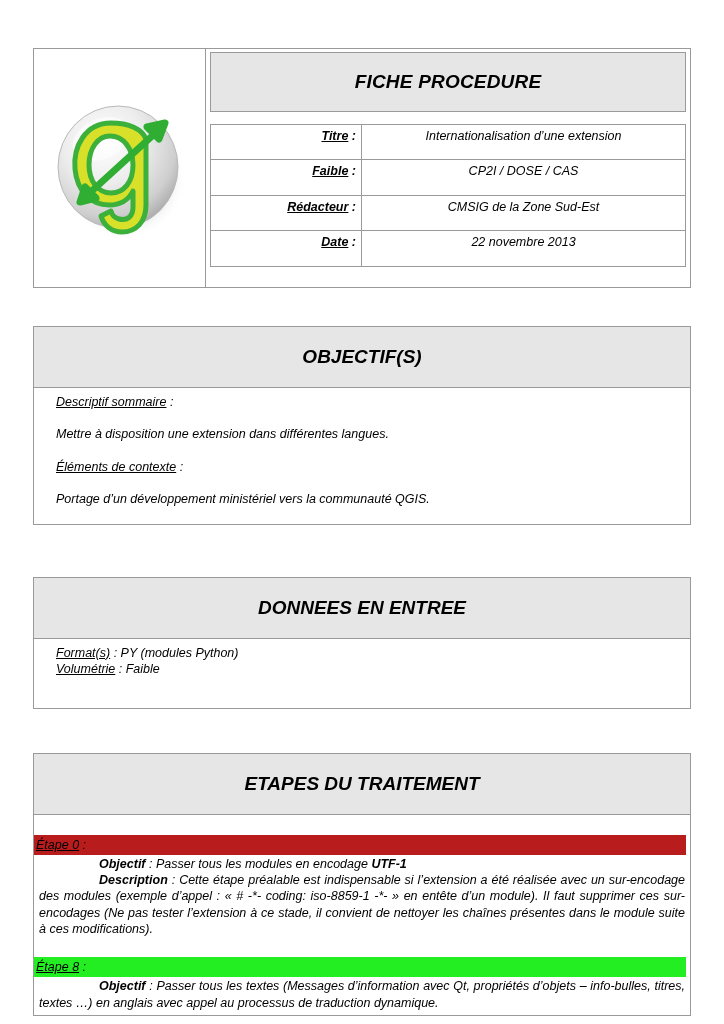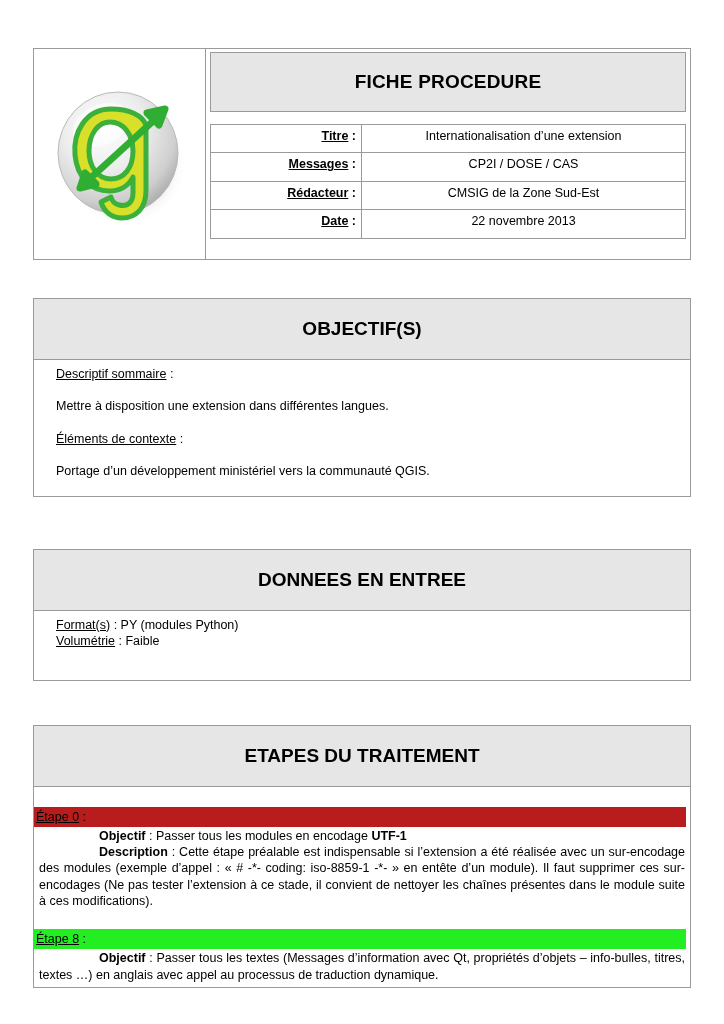--- a/index.html
+++ b/index.html
@@ -13,20 +13,21 @@
     font-family: "Liberation Sans", sans-serif;
     color: #000000;
     overflow: hidden;
   }
   .page {
     position: relative;
     width: 612px;
     height: 1024px;
     box-sizing: border-box;
     padding: 48px 32px 0 33px;
+    font-style: italic;
   }
 
   
   .header {
     display: flex;
     width: 658px;
     box-sizing: border-box;
     border: 1px solid #9a9a9a;
     border-right: 1px solid #9a9a9a;
   }
@@ -63,21 +64,21 @@
   .info-spacer { height: 12px; }
   .info-table {
     border-collapse: collapse;
     width: 100%;
     table-layout: fixed;
     border: 1px solid #9a9a9a;
   }
   .info-table td {
     border: 1px solid #9a9a9a;
     font-size: 12.5px;
-    padding: 4px 5px 9px 5px;
+    padding: 4px 5px 16px 5px;
     line-height: 1.15;
   }
   .info-label {
     width: 140px;
     text-align: right;
     font-weight: bold;
   }
   .info-label u { text-decoration: underline; }
   .info-val { text-align: center; }
   .header-bottom-pad { height: 14px; }
@@ -183,21 +184,21 @@
     <div class="header-right">
       <div class="fiche-title">FICHE PROCEDURE</div>
       <div class="info-spacer"></div>
       <table class="info-table">
         <tbody>
           <tr>
             <td class="info-label"><u>Titre</u><span> :</span></td>
             <td class="info-val">Internationalisation d’une extension</td>
           </tr>
           <tr>
-            <td class="info-label"><u>Messages</u><span> :</span></td>
+            <td class="info-label"><u>Faible</u><span> :</span></td>
             <td class="info-val">CP2I / DOSE / CAS</td>
           </tr>
           <tr>
             <td class="info-label"><u>Rédacteur</u><span> :</span></td>
             <td class="info-val">CMSIG de la Zone Sud-Est</td>
           </tr>
           <tr>
             <td class="info-label"><u>Date</u><span> :</span></td>
             <td class="info-val">22 novembre 2013</td>
           </tr>

